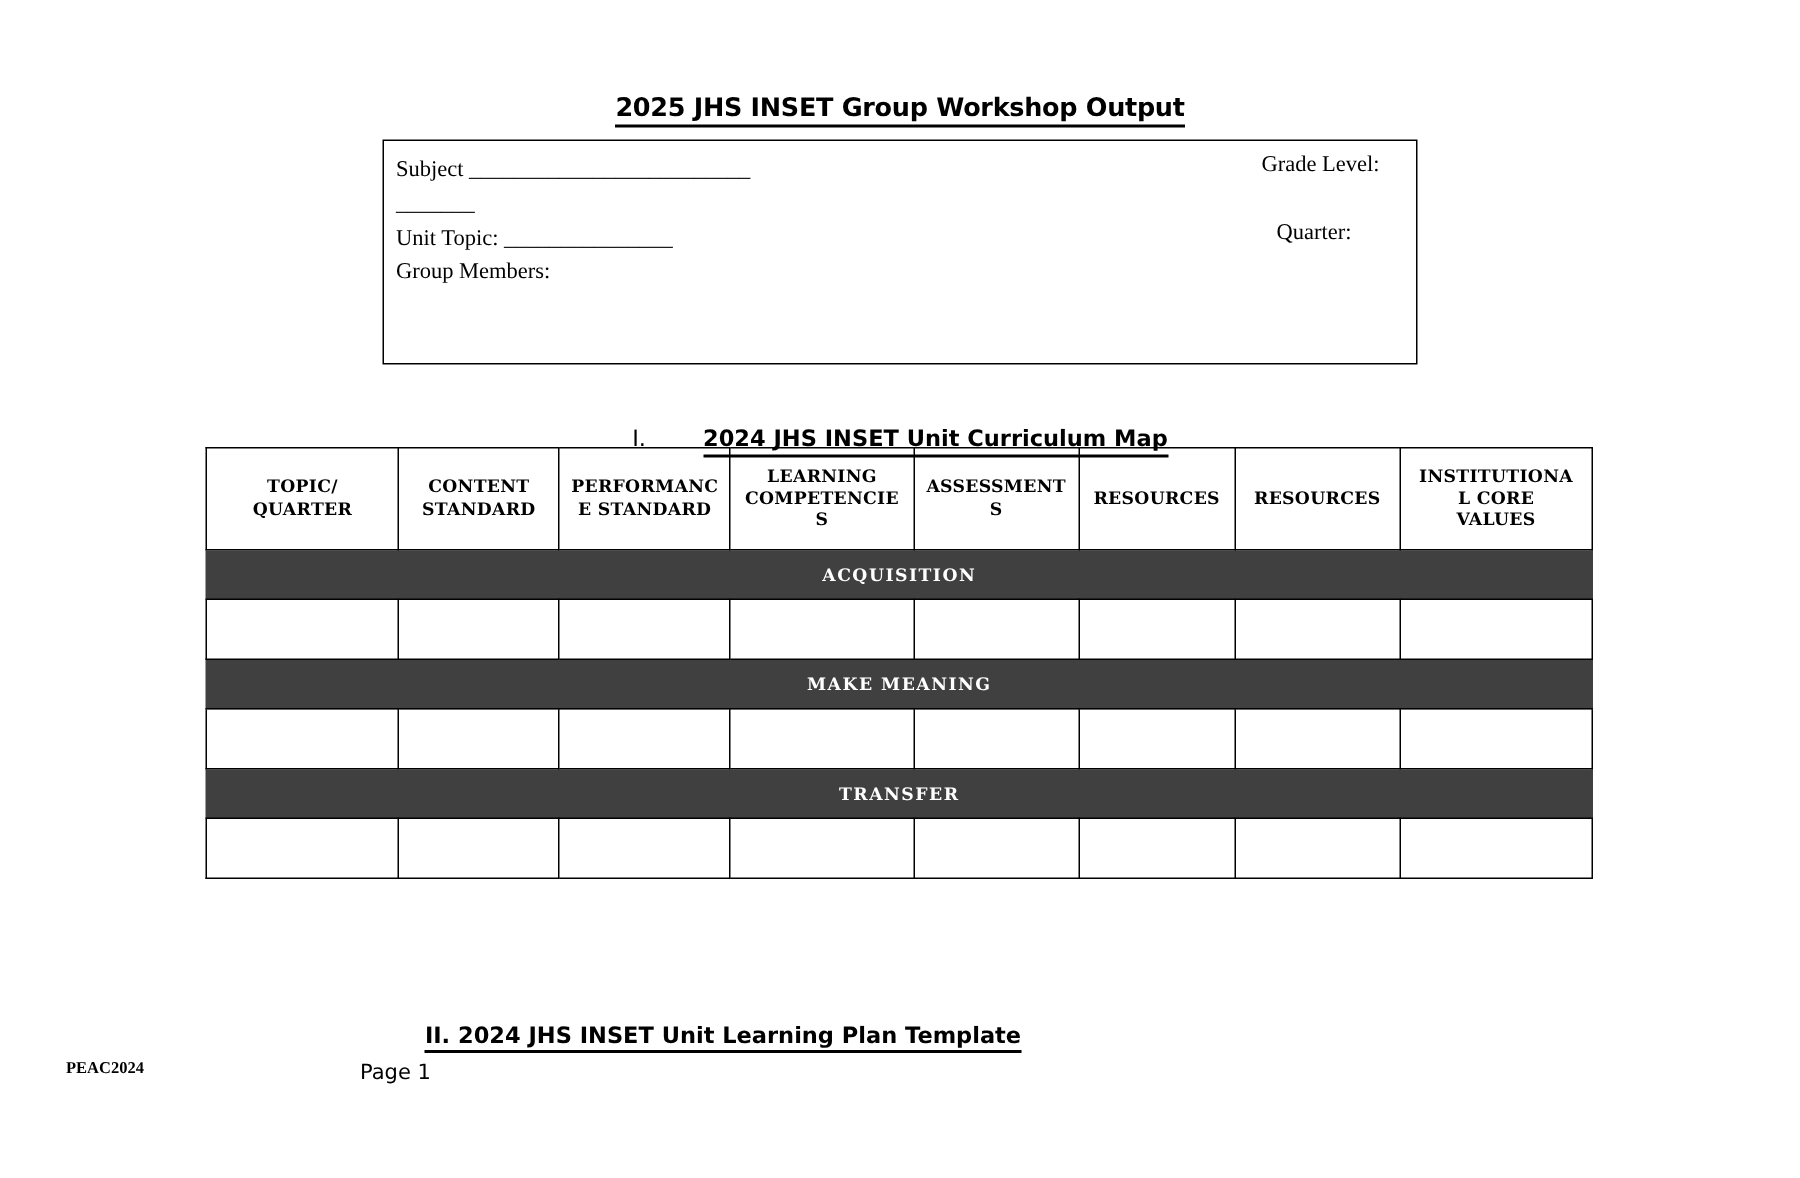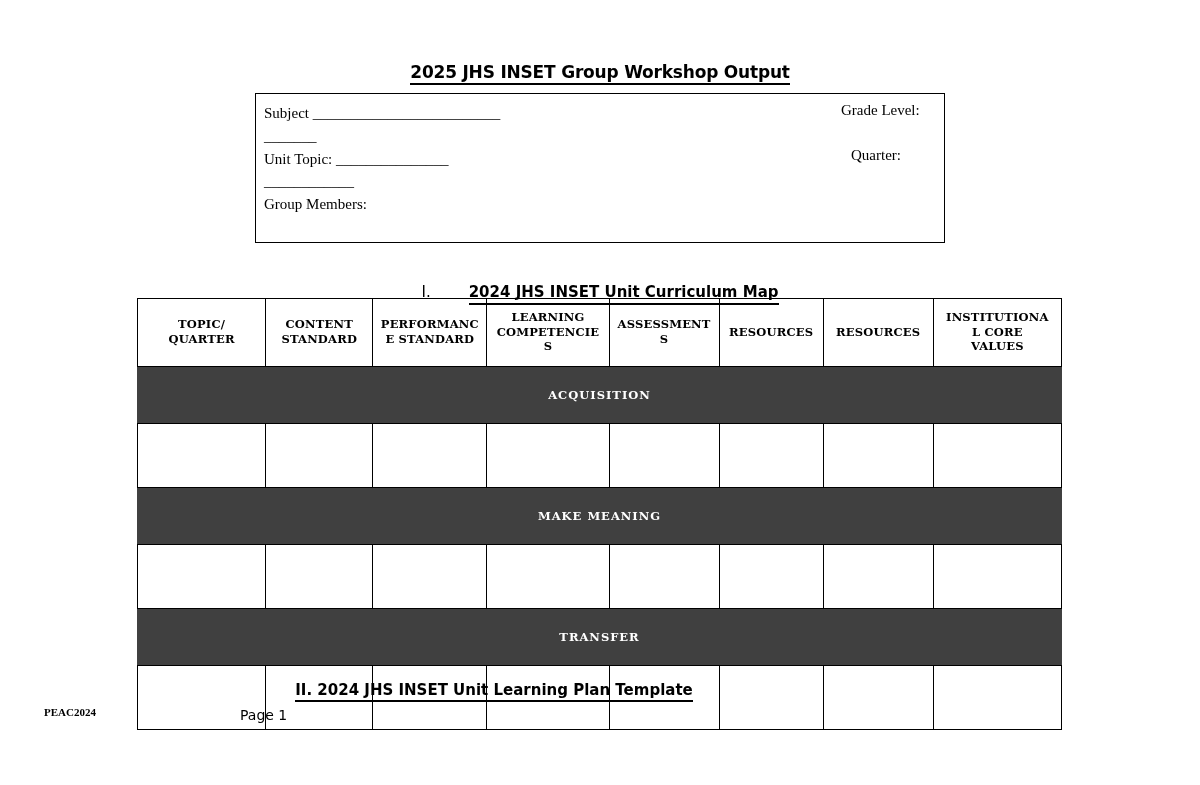--- a/index.html
+++ b/index.html
@@ -99,21 +99,21 @@
   table.curmap {
     position: absolute;
     left: 137px;
     top: 298px;
     width: 925px;
     border-collapse: collapse;
     table-layout: fixed;
   }
   table.curmap td, table.curmap th {
     border: 1px solid #000;
-    padding: 16px;
+    padding: 4px;
     vertical-align: middle;
   }
   table.curmap th {
     font-family: "DejaVu Serif", serif;
     font-size: 11.5px;
     font-weight: bold;
     text-align: center;
     line-height: 1.28;
     padding: 5px 2px 6px 2px;
     height: 56px;
@@ -139,21 +139,20 @@
   
   .sec2 {
     position: absolute;
     top: 681px;
     left: 0;
     width: 964px;
     text-align: center;
     font-family: "DejaVu Sans", sans-serif;
     font-size: 15px;
     font-weight: bold;
-    padding-left: 12px;
   }
   .sec2 span {
     border-bottom: 2px solid #000;
     padding-bottom: 1px;
   }
 
   
   .footer-left {
     position: absolute;
     left: 44px;
@@ -181,21 +180,20 @@
 
   <div class="doc-title">
     <span>2025 JHS INSET Group Workshop Output</span>
   </div>
 
   <div class="info-box">
     <div class="info-left">
       <div>Subject _________________________</div>
       <div>_______</div>
       <div>Unit Topic: _______________</div>
-      <div>____________</div>
       <div>Group Members:</div>
     </div>
     <div class="info-right">
       <div>Grade Level:</div>
       <div class="quarter">Quarter:</div>
     </div>
   </div>
 
   <div class="sec1">
     <span class="numeral">I.</span><span class="heading-text">2024 JHS INSET Unit Curriculum Map</span>

